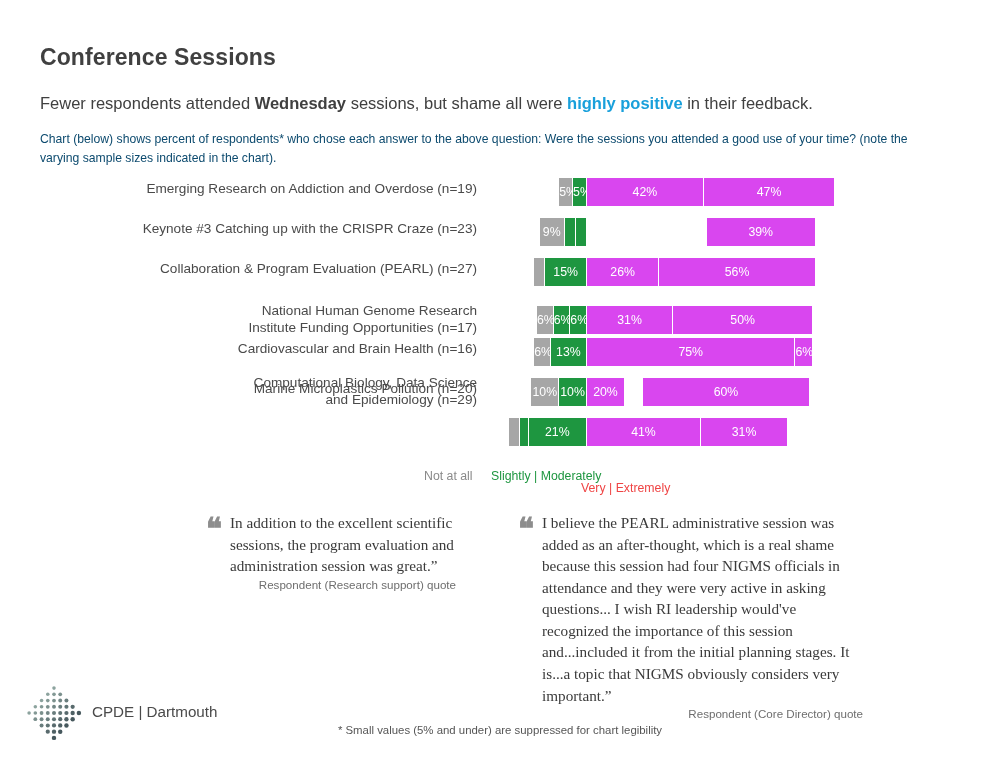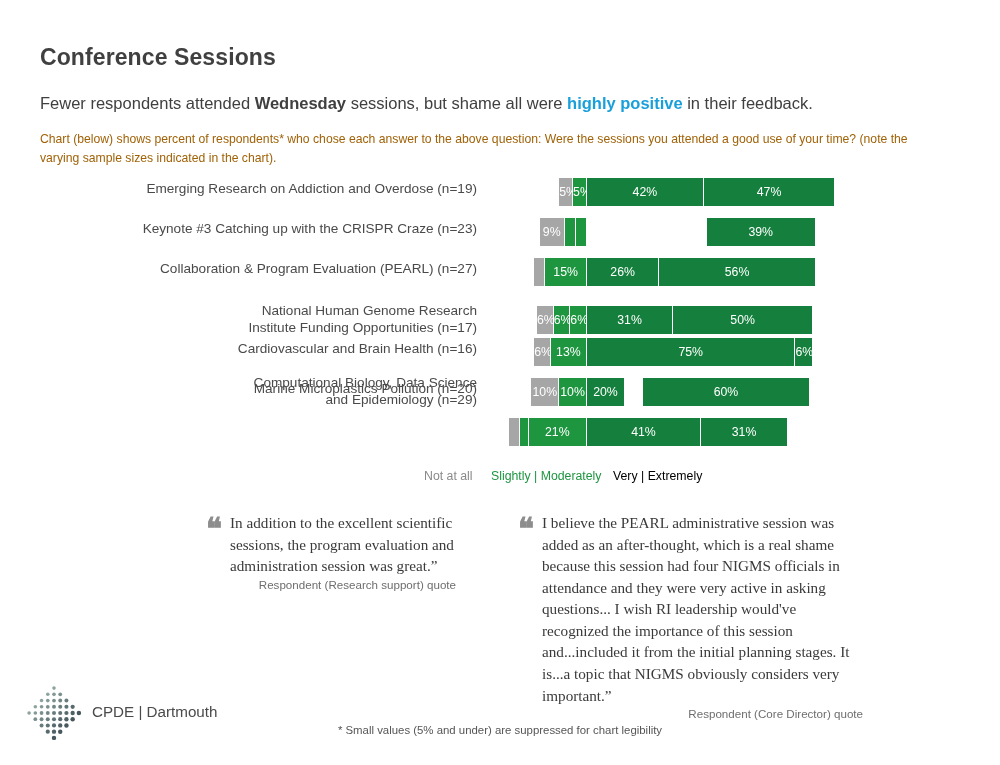--- a/index.html
+++ b/index.html
@@ -38,21 +38,21 @@
   #headline .bold { font-weight: bold; }
   #headline .accent { font-weight: bold; color: #19A0DB; }
 
   #subtext {
     position: absolute;
     left: 40px;
     top: 130px;
     width: 905px;
     font-size: 12.2px;
     line-height: 1.55;
-    color: #a16207;
+    color: #0c4a6e;
   }
 
   
   #chart {
     position: absolute;
     left: 0;
     top: 172px;
     width: 1000px;
     height: 290px;
   }
@@ -86,35 +86,35 @@
     color: #ffffff;
     font-size: 12.3px;
     line-height: 28px;
     text-align: center;
     overflow: hidden;
     white-space: nowrap;
   }
   .seg.last { border-right: none; }
   .seg.gray  { background: #A6A6A6; }
   .seg.green { background: #1E9640; }
-  .seg.blue  { background: #15803d; }
+  .seg.blue  { background: #d946ef; }
   .seg.nolabel { font-size: 0; }
 
   
   #legend {
     position: absolute;
     top: 469px;
     left: 0;
     width: 1000px;
     font-size: 12.3px;
   }
   #legend span { position: absolute; white-space: nowrap; }
   #legend-not  { left: 424px; color: #8a8a8a; }
   #legend-mid  { left: 491px; color: #1E9640; text-align: right; }
-  #legend-high { left: 613px; color: #000000; }
+  #legend-high { left: 581px; color: #ef4444; margin-top: 12px; }
 
   
   .quote-block { position: absolute; }
   #quote-left  { left: 206px; top: 512px; width: 250px; }
   #quote-right { left: 518px; top: 512px; width: 345px; }
 
   .qmark {
     position: absolute;
     left: 0;
     top: 2px;

